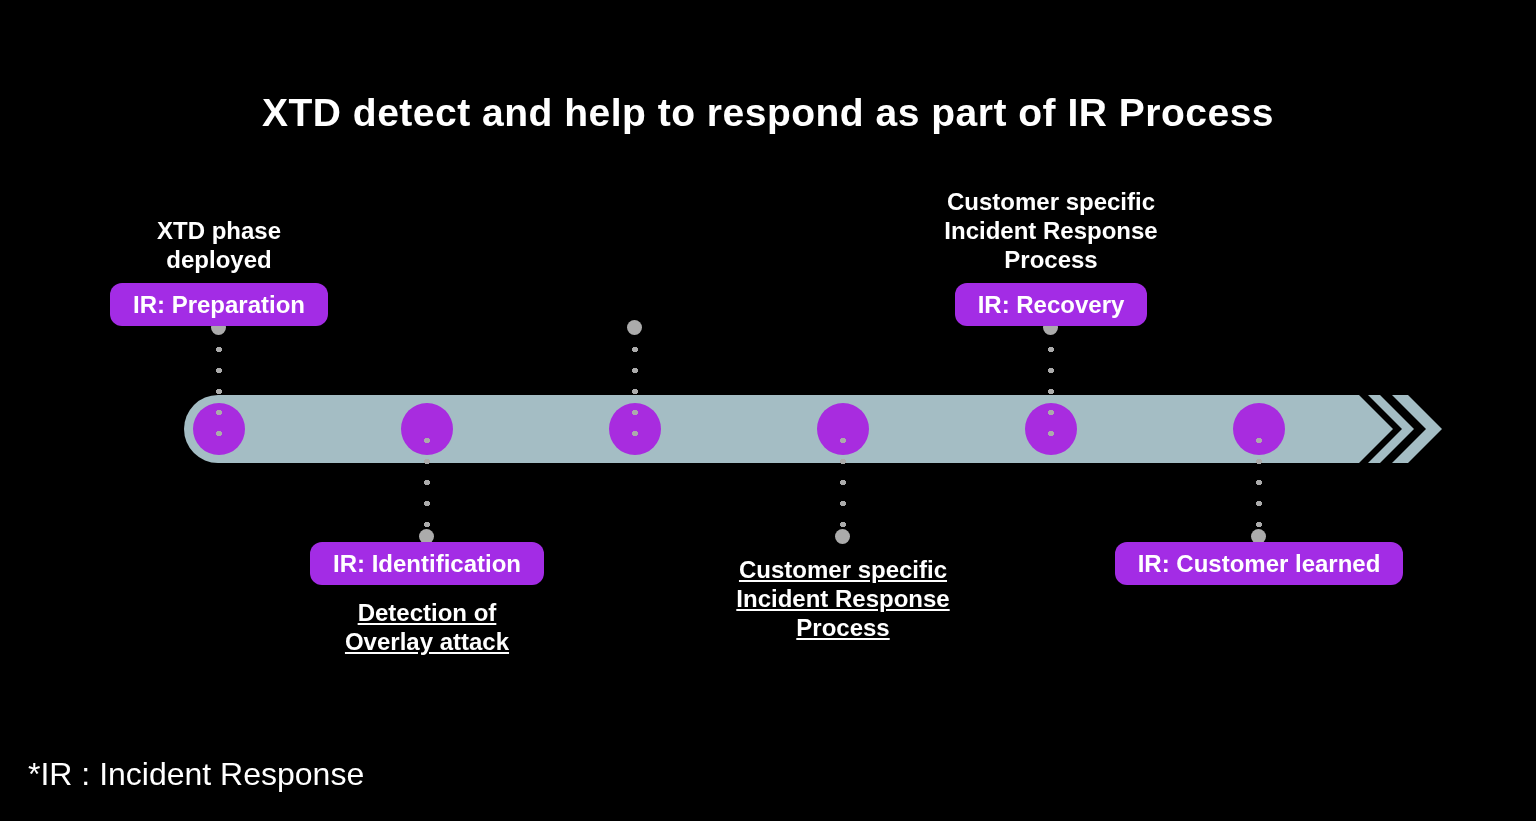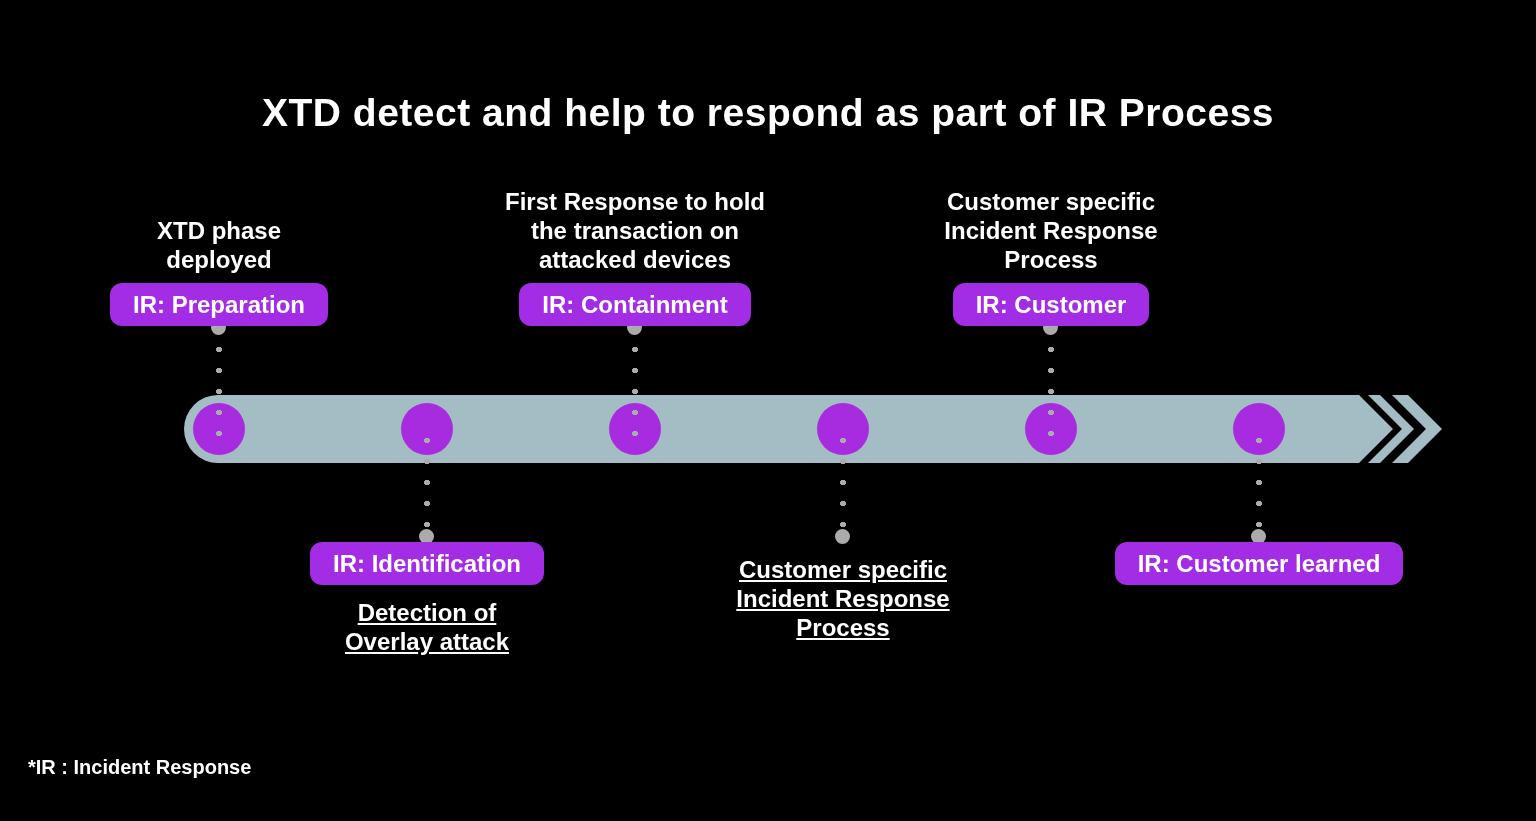--- a/index.html
+++ b/index.html
@@ -83,21 +83,21 @@
     position: absolute;
     left: 184px; top: 395px;
     width: 1270px; height: 68px;
     overflow: visible;
     z-index: 1;
   }
 
   .footnote {
     position: absolute;
     left: 28px; top: 756px;
-    color: #ffffff; font-size: 20px; font-weight: bold; text-align: right;
+    color: #ffffff; font-size: 32px; font-weight: normal; text-align: right;
   }
 </style>
 </head>
 <body>
 
 <div class="stage">
 
   <div class="title">XTD detect and help to respond as part of IR Process</div>
 
   <div class="step top cx0">
@@ -109,42 +109,36 @@
   <div class="connector top cx0"></div>
 
   <div class="step bottom cx1">
     <div class="pill">IR: Identification</div>
     <div class="desc">Detection of
 Overlay attack</div>
   </div>
   <div class="anchor bottom cx1"></div>
   <div class="connector bottom cx1"></div>
 
-  <div class="step top cx2">
-    <div class="desc">First Response to hold
-the transaction on
-attacked devices</div>
-    <div class="pill">IR: Containment</div>
-  </div>
   <div class="anchor top cx2"></div>
   <div class="connector top cx2"></div>
 
   <div class="step bottom cx3">
     <div class="desc">Customer specific
 Incident Response
 Process</div>
   </div>
   <div class="anchor bottom cx3"></div>
   <div class="connector bottom cx3"></div>
 
   <div class="step top cx4">
     <div class="desc">Customer specific
 Incident Response
 Process</div>
-    <div class="pill">IR: Customer</div>
+    <div class="pill">IR: Recovery</div>
   </div>
   <div class="anchor top cx4"></div>
   <div class="connector top cx4"></div>
 
   <div class="step bottom cx5">
     <div class="pill">IR: Customer learned</div>
   </div>
   <div class="anchor bottom cx5"></div>
   <div class="connector bottom cx5"></div>
 

